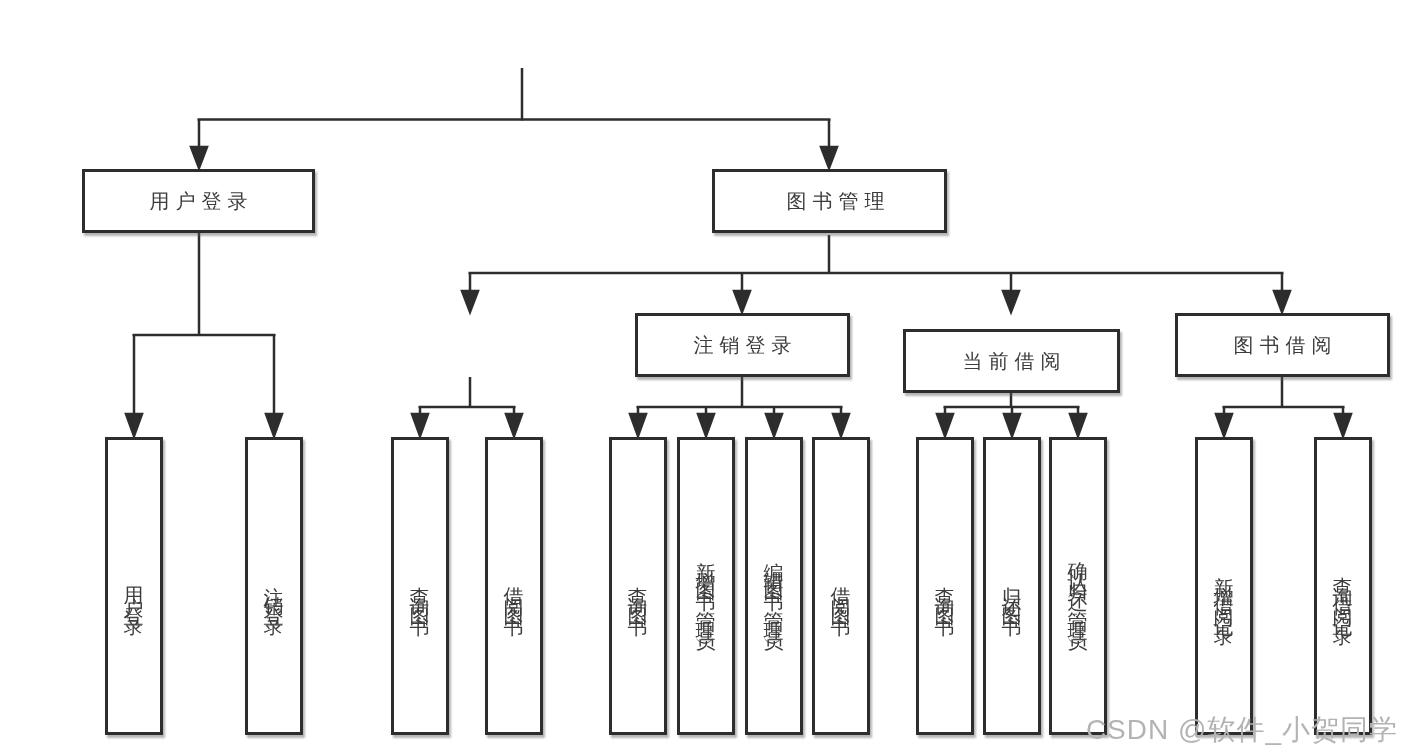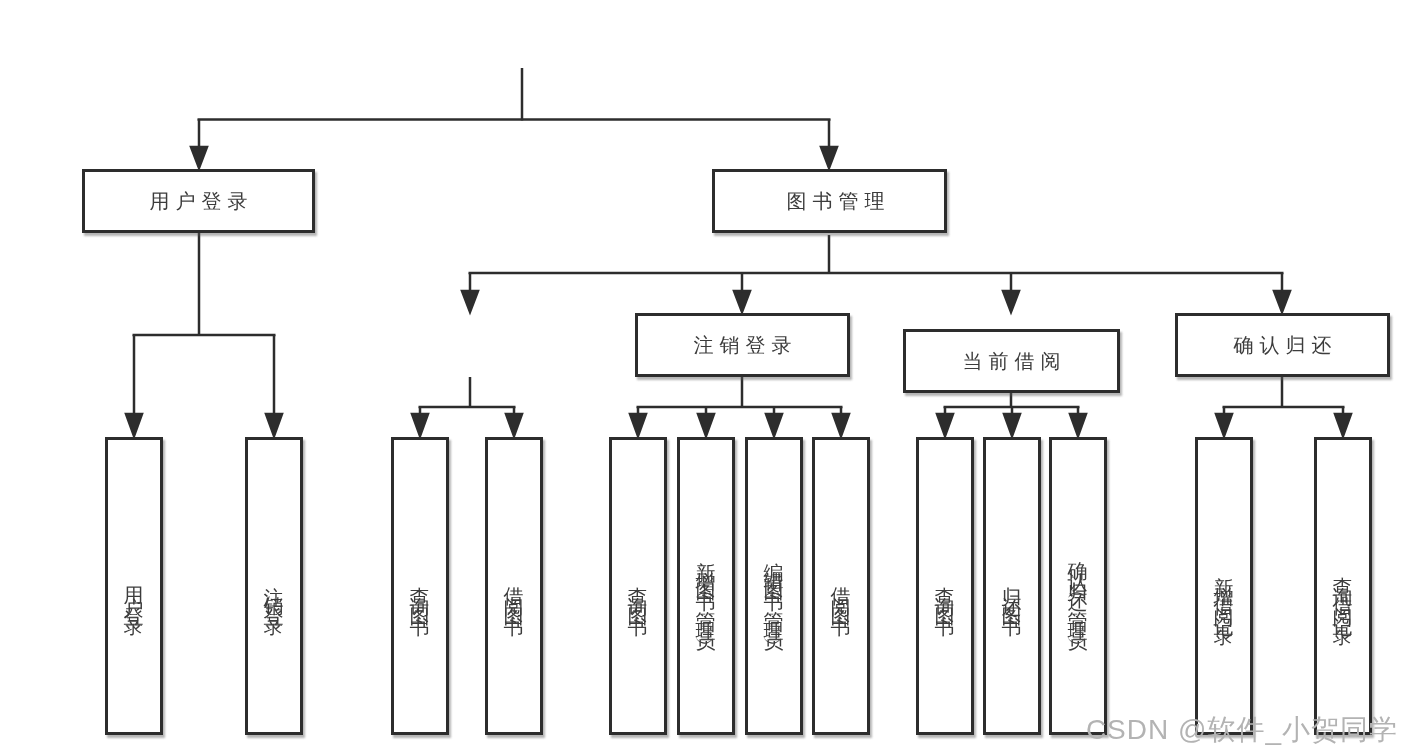--- a/index.html
+++ b/index.html
@@ -156,21 +156,21 @@
     <span class="hlabel">图书管理</span>
   </div>
 
   <div class="box" style="left:635px; top:313px; width:215px; height:64px;">
     <span class="hlabel">注销登录</span>
   </div>
   <div class="box" style="left:903px; top:329px; width:217px; height:64px;">
     <span class="hlabel">当前借阅</span>
   </div>
   <div class="box" style="left:1175px; top:313px; width:215px; height:64px;">
-    <span class="hlabel">确认归还</span>
+    <span class="hlabel">图书借阅</span>
   </div>
 
   <div class="box leaf" style="left:105px;">
     <span class="vtext">用户登录</span>
   </div>
   <div class="box leaf" style="left:245px;">
     <span class="vtext">注销登录</span>
   </div>
   <div class="box leaf" style="left:391px;">
     <span class="vtext">查询图书</span>

